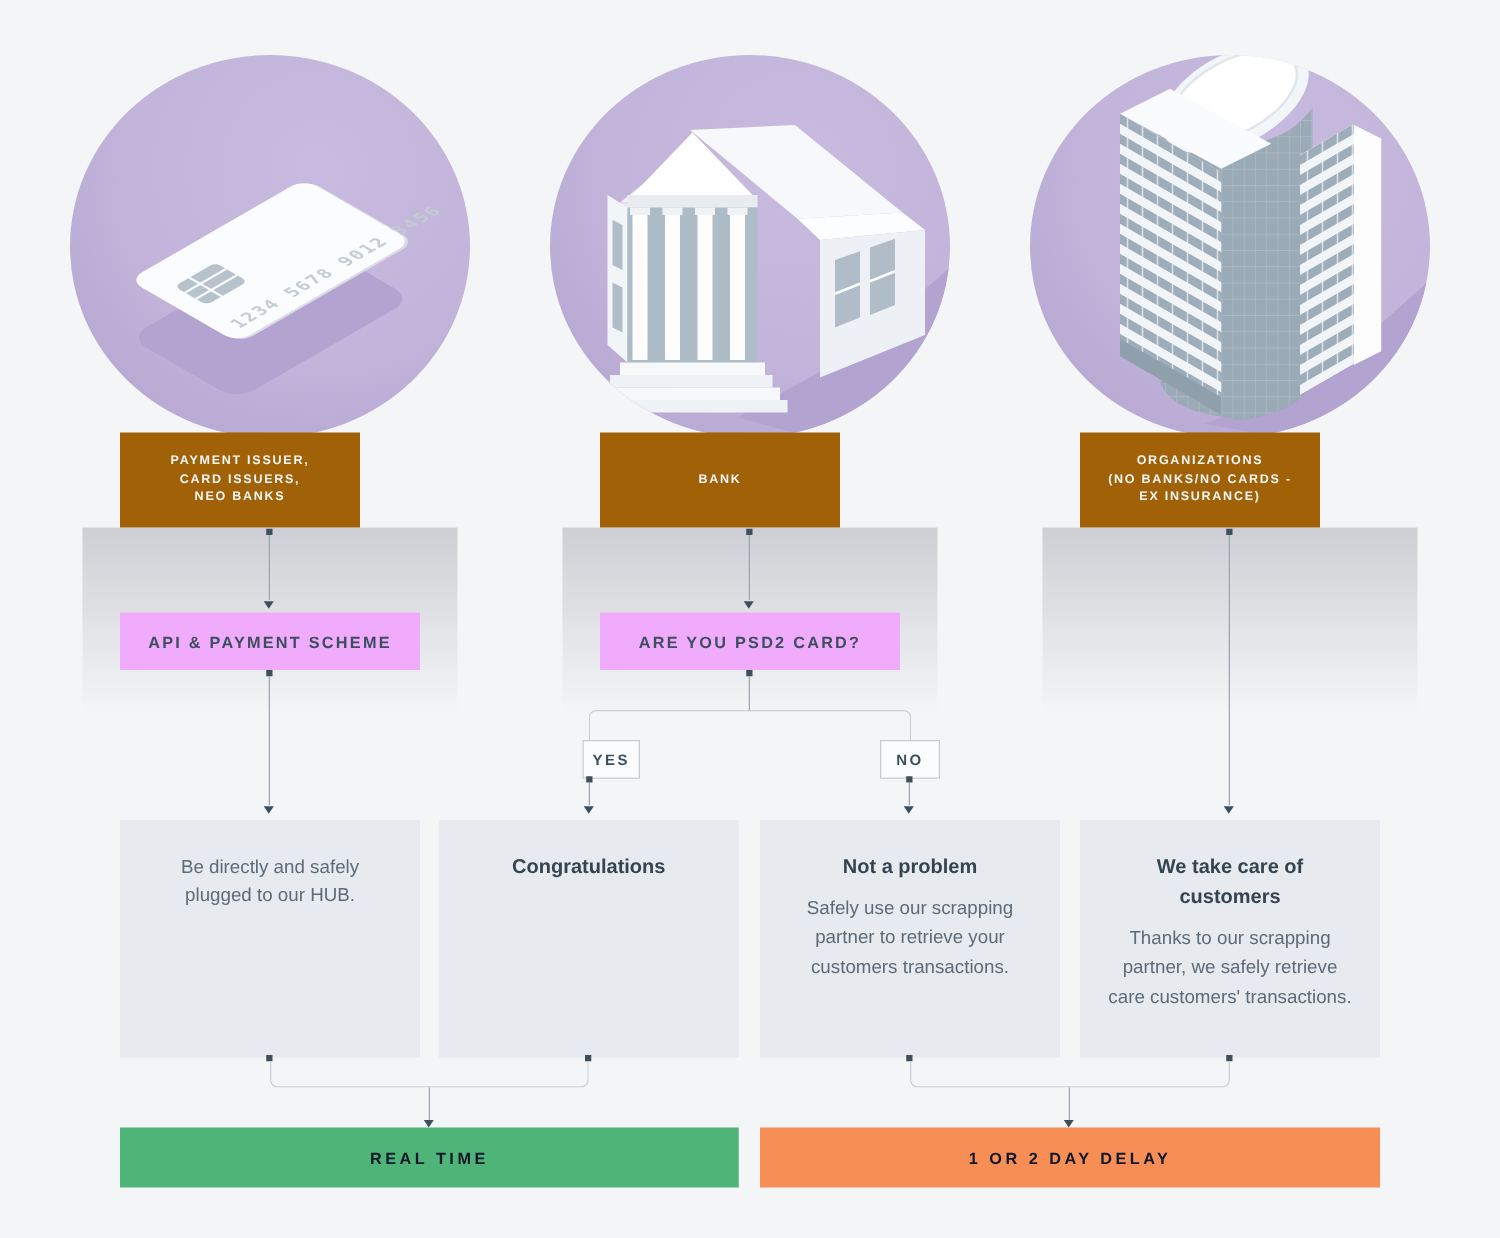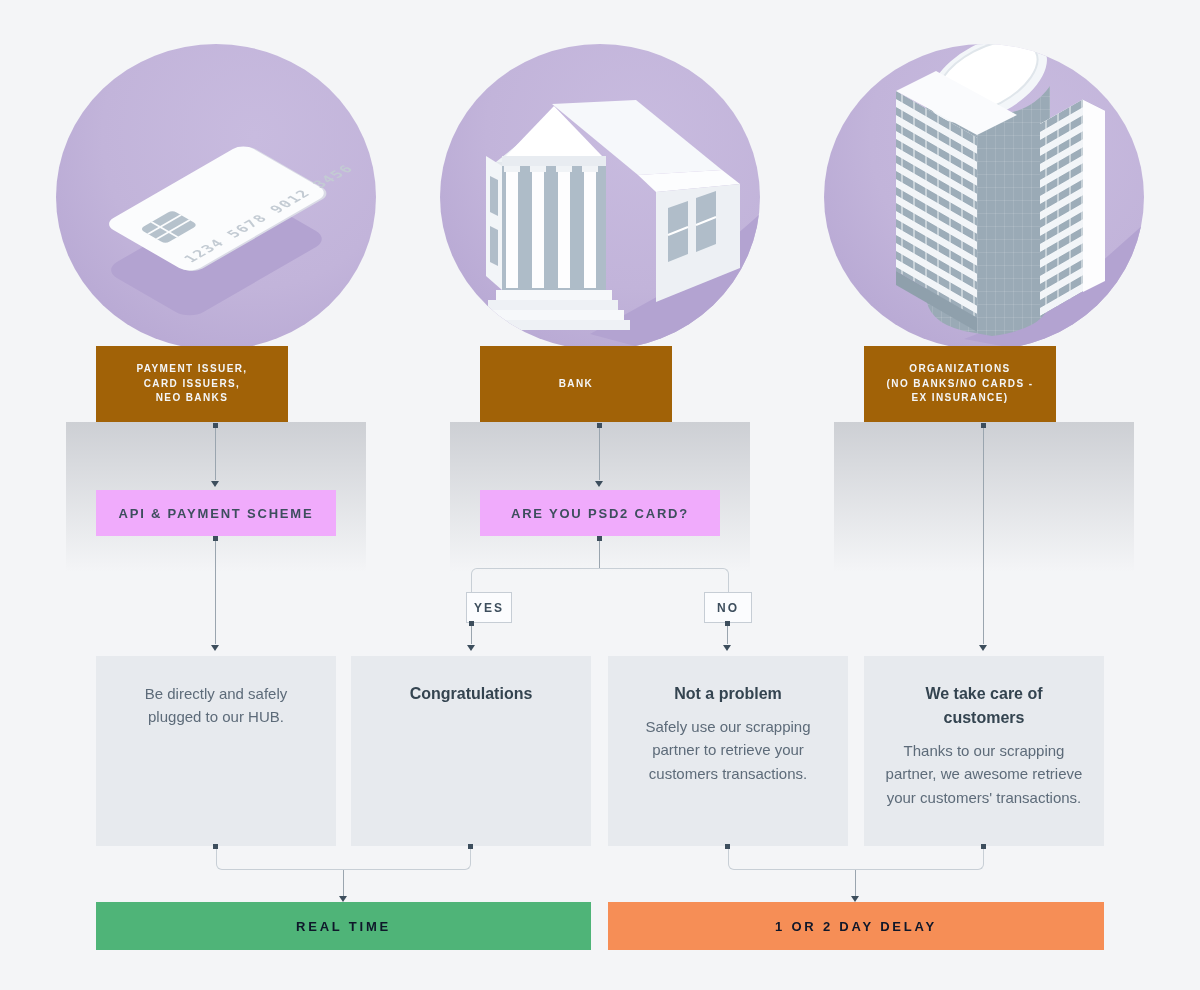--- a/index.html
+++ b/index.html
@@ -220,21 +220,21 @@
 </div>
 <div class="outcome" style="left:351px">
   <div class="title">Congratulations</div>
 </div>
 <div class="outcome" style="left:608px">
   <div class="title">Not a problem</div>
   <div class="body">Safely use our scrapping partner to retrieve your customers transactions.</div>
 </div>
 <div class="outcome" style="left:864px">
   <div class="title">We take care of customers</div>
-  <div class="body">Thanks to our scrapping partner, we awesome retrieve your customers' transactions.</div>
+  <div class="body">Thanks to our scrapping partner, we safely retrieve care customers' transactions.</div>
 </div>
 
 <div class="dot" style="left:213px;top:844px"></div>
 <div class="dot" style="left:468px;top:844px"></div>
 <div class="bracket-up" style="left:216px;top:849px;width:255px;height:21px"></div>
 <div class="vline" style="left:343px;top:870px;height:26px"></div>
 <div class="arr" style="left:339px;top:896px"></div>
 
 <div class="dot" style="left:725px;top:844px"></div>
 <div class="dot" style="left:981px;top:844px"></div>

